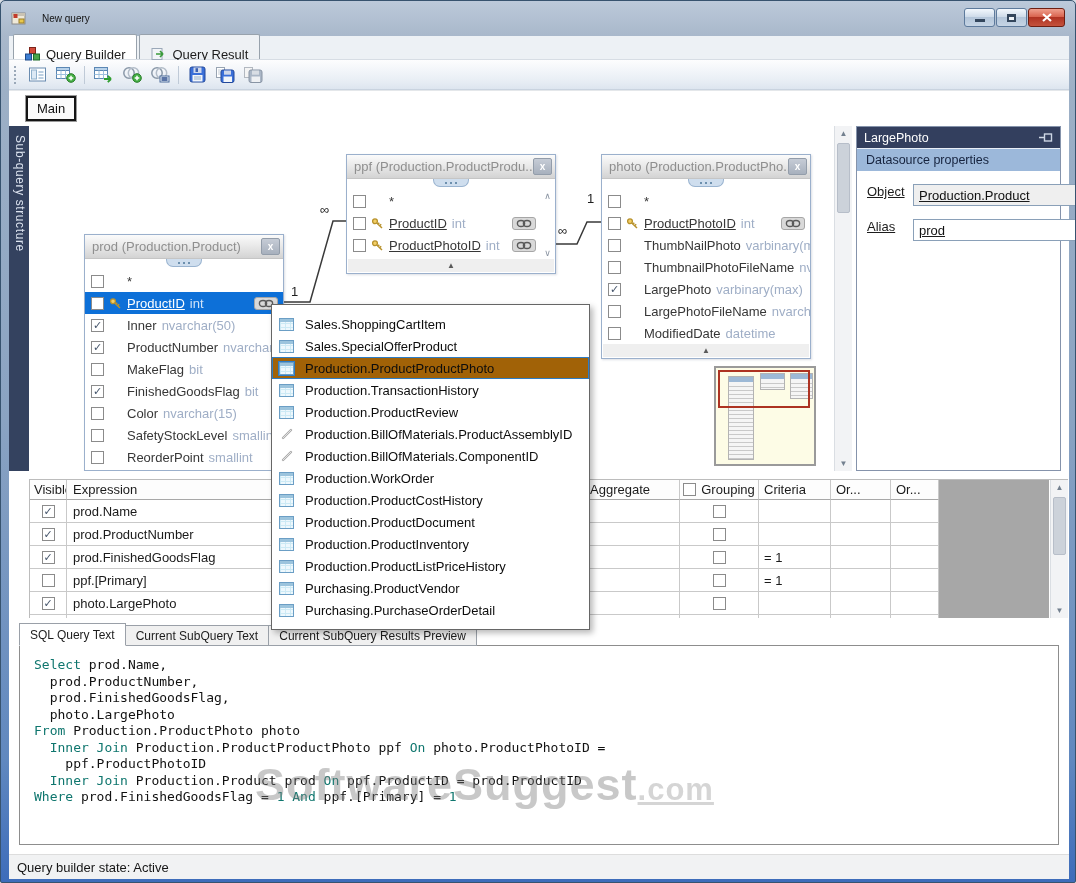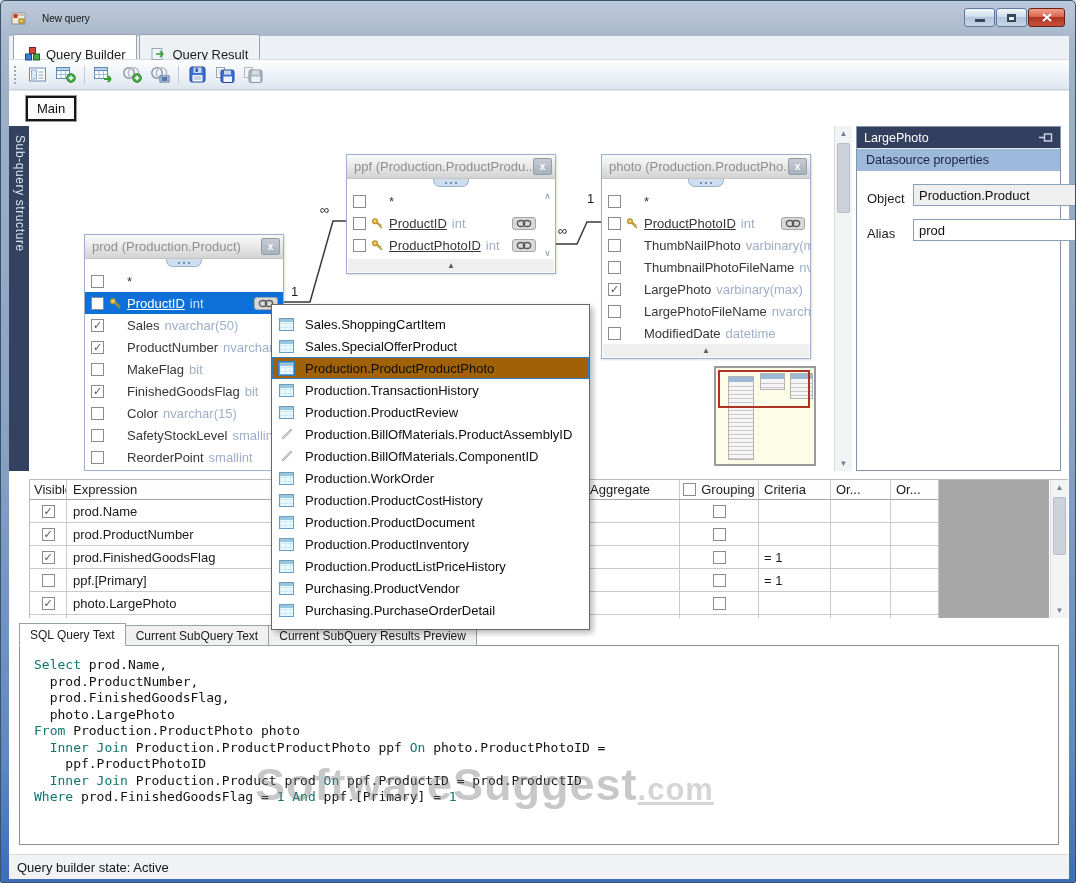--- a/index.html
+++ b/index.html
@@ -66,21 +66,21 @@
   
   .vscroll{position:absolute;width:18px;background:#f2f3f5;border-left:1px solid #dadee3;}
   .sarrow{position:absolute;left:0;width:100%;height:15px;display:flex;align-items:center;justify-content:center;color:#73808f;font-size:8px;}
   .sthumb{position:absolute;left:2px;right:2px;background:#ccd2da;border:1px solid #b7bec9;border-radius:2px;}
 
   
   .props{position:absolute;left:847px;top:90px;width:205px;height:345px;background:#fff;border:1px solid #8593ab;}
   .props-h{height:21px;background:#333f5e;color:#fff;font-size:12.5px;display:flex;align-items:center;padding:0 7px;}
   .pin{margin-left:auto;display:flex;}
   .props-sub{height:23px;background:#9cb8da;color:#16233e;font-size:12.5px;display:flex;align-items:center;padding:0 9px;border-top:1px solid #e8eef6;}
-  .props-row{display:flex;align-items:flex-end;margin:13px 8px 0 10px;font-size:13px;color:#1c1c1c;}
+  .props-row{display:flex;align-items:flex-start;margin:13px 8px 0 10px;font-size:13px;color:#1c1c1c;text-decoration:underline;}
   .props-row label{width:46px;flex:0 0 46px;}
   .props-row input{flex:1;height:22px;border:1px solid #8aa0b8;font-size:13px;padding:0 5px;font-family:"Liberation Sans",sans-serif;color:#111;}
   .ro{background:#efefef;}
 
   
   .grid{position:absolute;left:20px;top:443px;width:1039px;height:139px;background:#fff;border-left:1px solid #bcbcbc;border-top:1px solid #bcbcbc;overflow:hidden;font-size:13px;color:#1b1b1b;}
   .ghead,.grow{display:flex;width:909px;}
   .ghead{height:20px;}
   .grow{height:23px;}
   .gc{border-right:1px solid #c9c9c9;border-bottom:1px solid #c9c9c9;display:flex;align-items:center;height:100%;overflow:hidden;white-space:nowrap;}
@@ -294,21 +294,21 @@
               <span class="linkchip">
                 <svg width="16" height="9">
                   <ellipse cx="5" cy="4.5" rx="3.6" ry="3" fill="none" stroke="#5a5a5a" stroke-width="1.4"></ellipse>
                   <ellipse cx="11" cy="4.5" rx="3.6" ry="3" fill="none" stroke="#5a5a5a" stroke-width="1.4"></ellipse>
                 </svg>
               </span>
             </div>
             <div class="ds-row">
               <span class="cb on">✓</span>
               <span class="keyslot"></span>
-              <span class="fname">Sales</span>
+              <span class="fname">Inner</span>
               <span class="ftype">nvarchar(50)</span>
             </div>
             <div class="ds-row">
               <span class="cb on">✓</span>
               <span class="keyslot"></span>
               <span class="fname">ProductNumber</span>
               <span class="ftype">nvarchar(</span>
             </div>
             <div class="ds-row">
               <span class="cb"></span>

